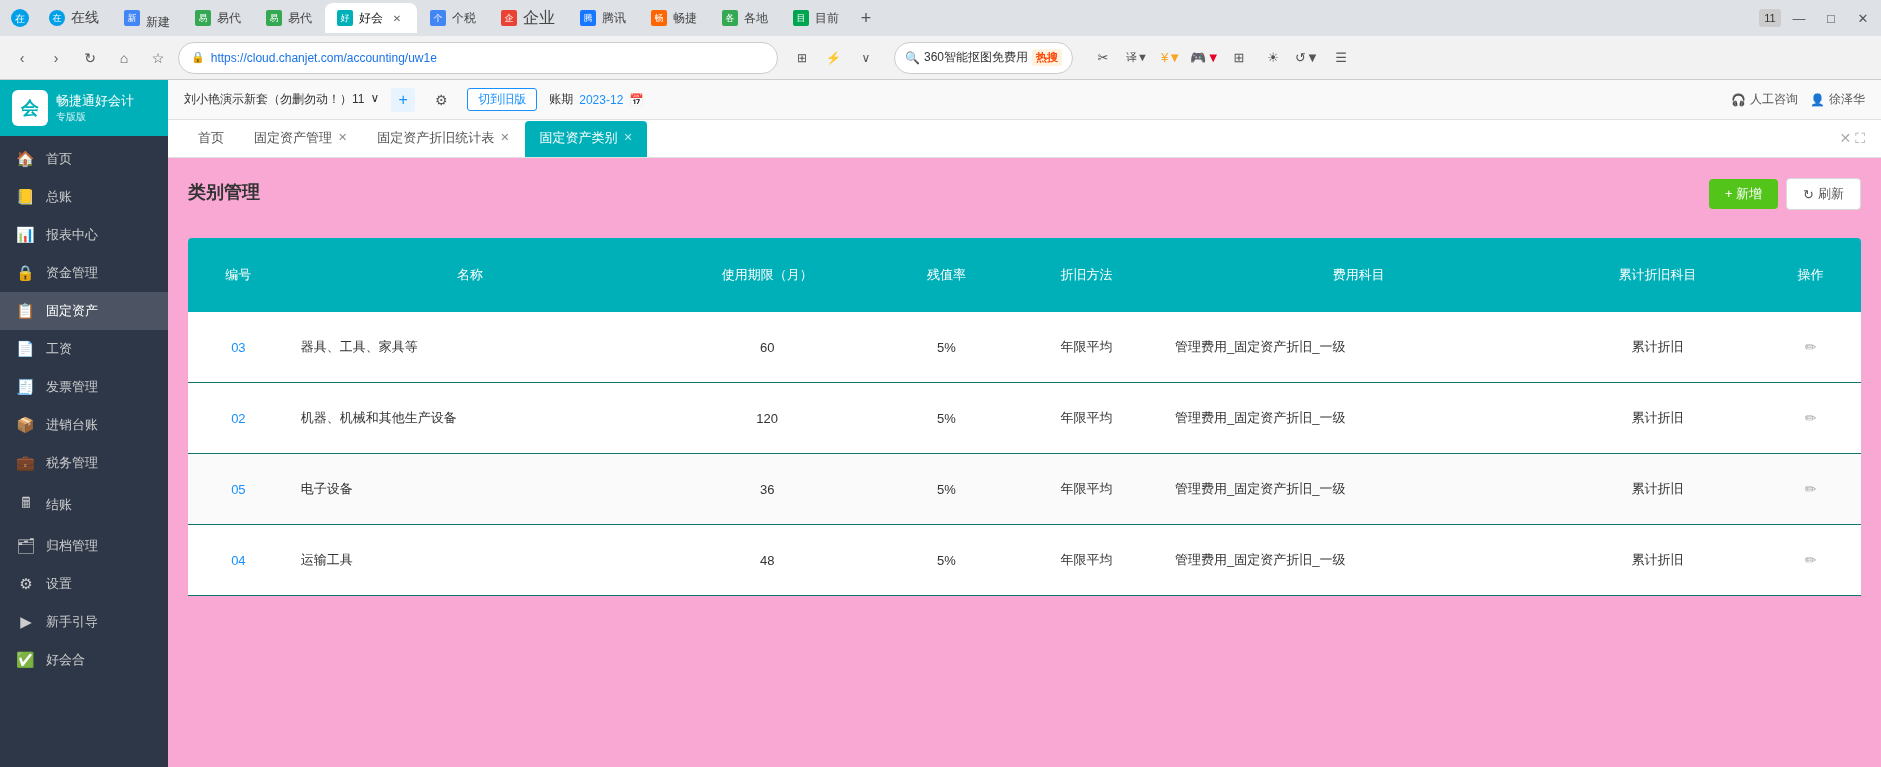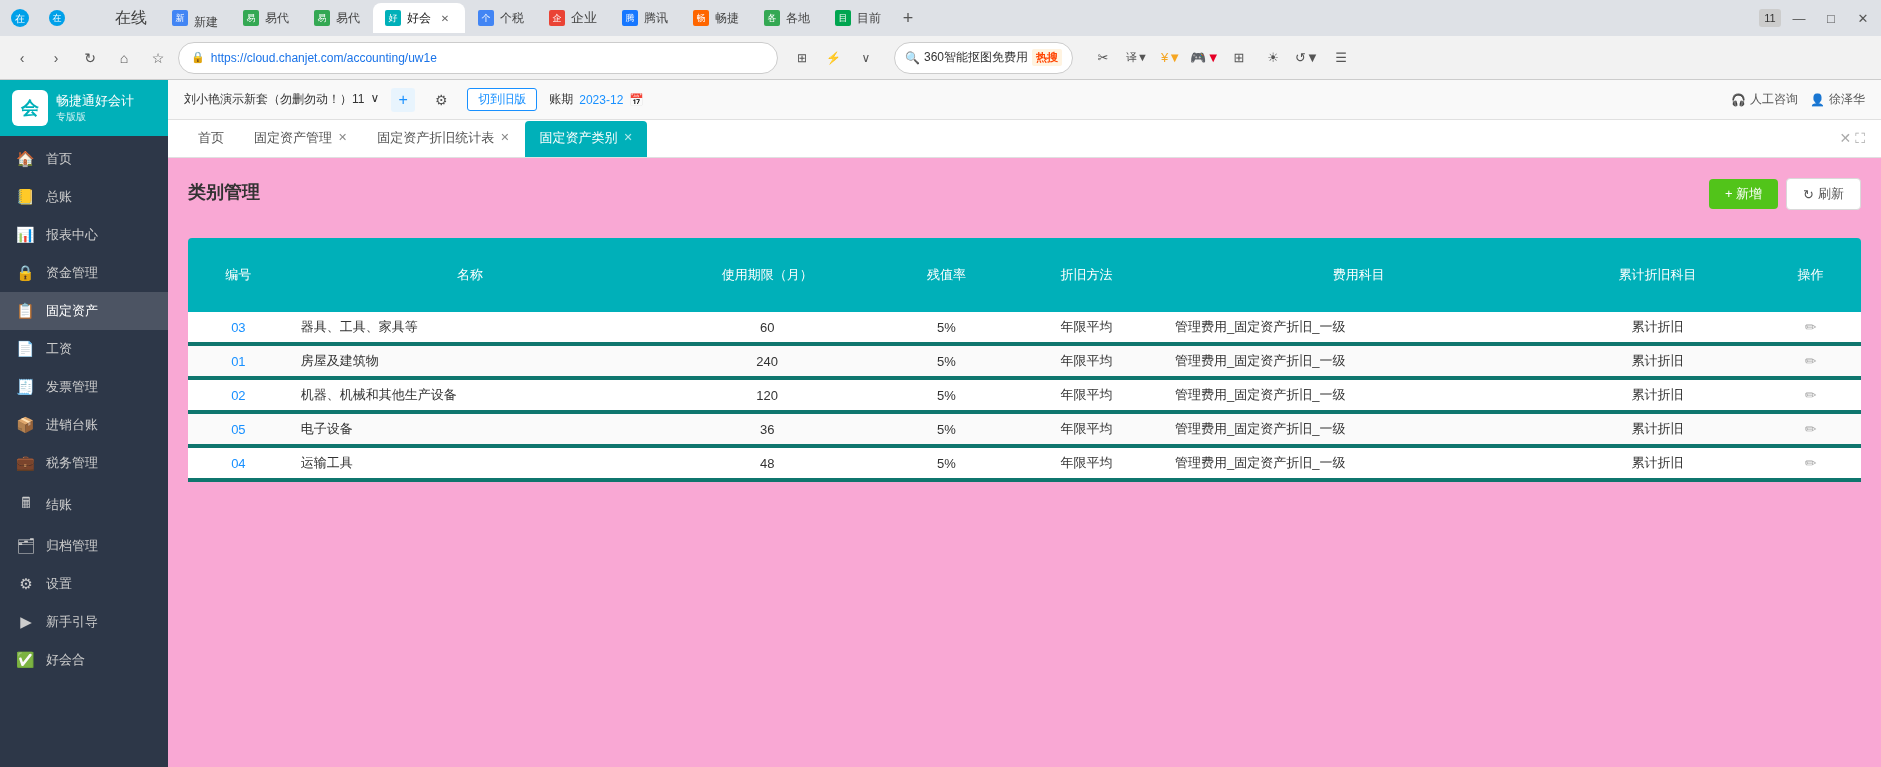--- a/index.html
+++ b/index.html
@@ -66,41 +66,41 @@
     .btn-add { background: #52c41a; color: #fff; border: none; padding: 6px 16px; border-radius: 4px; font-size: 13px; cursor: pointer; display: flex; align-items: center; gap: 4px; }
     .btn-refresh { background: #fff; color: #555; border: 1px solid #d9d9d9; padding: 6px 16px; border-radius: 4px; font-size: 13px; cursor: pointer; display: flex; align-items: center; gap: 4px; }
 
     
     .data-table { width: 100%; border-collapse: collapse; font-size: 13px; }
     .data-table thead tr { background: #00b0b9; color: #fff; }
     .data-table thead th { padding: 28px 12px; text-align: center; font-weight: normal; border: none; }
     .data-table thead th:first-child { border-radius: 4px 0 0 0; }
     .data-table thead th:last-child { border-radius: 0 4px 0 0; }
     .data-table tbody tr { background: #fff; border-bottom: 1px solid #f0f0f0; }
-    .data-table tbody td { padding: 6px 12px; text-align: center; color: #333; border: none; border-bottom: 4px solid #0f766e; }
+    .data-table tbody td { padding: 26px 12px; text-align: center; color: #333; border: none; border-bottom: 1px solid #0f766e; }
     .data-table tbody td:nth-child(2) { text-align: left; }
     .data-table tbody td.code { color: #1890ff; }
     .edit-icon { color: #aaa; font-size: 14px; cursor: pointer; }
   </style>
 </head>
 <body>
 
 <div class="browser-chrome">
   <div class="tab-bar">
 
     <div style="width:32px;height:32px;display:flex;align-items:center;justify-content:center;flex-shrink:0;">
       <svg width="20" height="20" viewBox="0 0 20 20">
           <circle cx="10" cy="10" r="9" fill="#00a0e9"></circle>
           <text x="10" y="14" text-anchor="middle" fill="white" font-size="10" font-family="Arial">在</text>
         </svg>
     </div>
 
     <div class="browser-tab" style="background:#dee1e6;">
       <div class="tab-favicon" style="background:#00a0e9;border-radius:50%;display:flex;align-items:center;justify-content:center;color:#fff;font-size:9px;">在</div>
-      <span style="font-size:16px;margin-left:44px;">在线</span>
+      <span style="font-size:14px;">在线</span>
     </div>
     <div class="browser-tab" style="background:#dee1e6;">
       <div class="tab-favicon" style="background:#4285f4;border-radius:2px;display:flex;align-items:center;justify-content:center;color:#fff;font-size:9px;">新</div>
       <span style="font-size:12px;margin-top:8px;">新建</span>
     </div>
     <div class="browser-tab" style="background:#dee1e6;">
       <div class="tab-favicon" style="background:#34a853;border-radius:2px;display:flex;align-items:center;justify-content:center;color:#fff;font-size:9px;">易</div>
       <span style="font-size:12px;">易代</span>
     </div>
     <div class="browser-tab" style="background:#dee1e6;">
@@ -111,21 +111,21 @@
       <div class="tab-favicon" style="background:#00b0b9;border-radius:2px;display:flex;align-items:center;justify-content:center;color:#fff;font-size:9px;">好</div>
       <span style="font-size:12px;">好会</span>
       <div class="tab-close">✕</div>
     </div>
     <div class="browser-tab" style="background:#dee1e6;">
       <div class="tab-favicon" style="background:#4285f4;border-radius:2px;display:flex;align-items:center;justify-content:center;color:#fff;font-size:9px;">个</div>
       <span style="font-size:12px;">个税</span>
     </div>
     <div class="browser-tab" style="background:#dee1e6;">
       <div class="tab-favicon" style="background:#ea4335;border-radius:2px;display:flex;align-items:center;justify-content:center;color:#fff;font-size:9px;">企</div>
-      <span style="font-size:13px;">企业</span>
+      <span style="font-size:16px;">企业</span>
     </div>
     <div class="browser-tab" style="background:#dee1e6;">
       <div class="tab-favicon" style="background:#1677ff;border-radius:2px;display:flex;align-items:center;justify-content:center;color:#fff;font-size:9px;">腾</div>
       <span style="font-size:12px;">腾讯</span>
     </div>
     <div class="browser-tab" style="background:#dee1e6;">
       <div class="tab-favicon" style="background:#ff6600;border-radius:2px;display:flex;align-items:center;justify-content:center;color:#fff;font-size:9px;">畅</div>
       <span style="font-size:12px;">畅捷</span>
     </div>
     <div class="browser-tab" style="background:#dee1e6;">
@@ -319,30 +319,20 @@
             <th>费用科目</th>
             <th>累计折旧科目</th>
             <th>操作</th>
           </tr>
         </thead>
         <tbody id="table-body">
         <tr style="background: rgb(255, 255, 255);">
     <td class="code">03</td>
     <td>器具、工具、家具等</td>
     <td>60</td>
-    <td>5%</td>
-    <td>年限平均</td>
-    <td style="text-align:left;">管理费用_固定资产折旧_一级</td>
-    <td>累计折旧</td>
-    <td><span class="edit-icon">✏</span></td>
-  </tr>
-            <tr style="background: rgb(250, 250, 250);">
-    <td class="code">01</td>
-    <td>房屋及建筑物</td>
-    <td>240</td>
     <td>5%</td>
     <td>年限平均</td>
     <td style="text-align:left;">管理费用_固定资产折旧_一级</td>
     <td>累计折旧</td>
     <td><span class="edit-icon">✏</span></td>
   </tr>
             <tr style="background: rgb(255, 255, 255);">
     <td class="code">02</td>
     <td>机器、机械和其他生产设备</td>
     <td>120</td>

